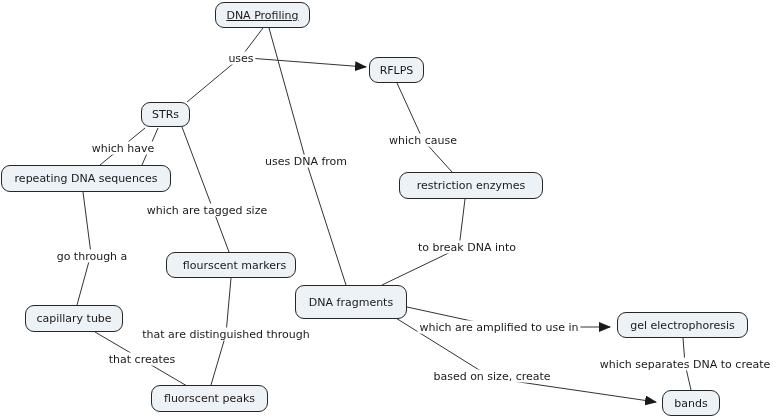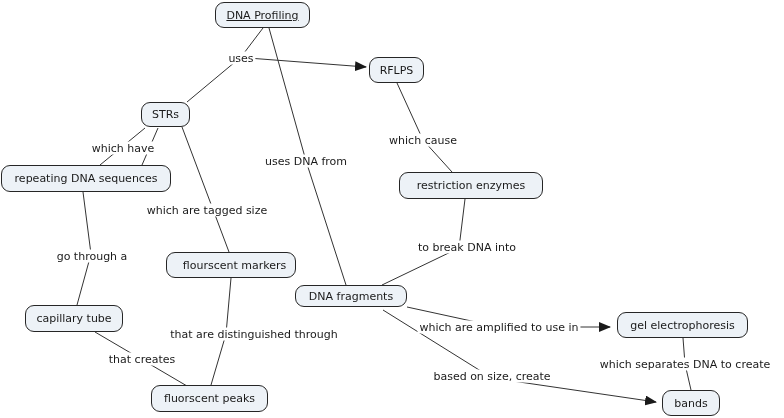--- a/index.html
+++ b/index.html
@@ -79,32 +79,32 @@
       </g>
   </svg>
   <div id="node-layer">
       <div class="node" style="left: 215px; top: 2px; width: 95px; height: 26px; text-decoration: underline;">DNA Profiling</div>
       <div class="node" style="left: 369px; top: 57px; width: 55px; height: 26px;">RFLPS</div>
       <div class="node" style="left: 141px; top: 102px; width: 49px; height: 25px;">STRs</div>
       <div class="node" style="left: 1px; top: 165px; width: 170px; height: 27px;">repeating DNA sequences</div>
       <div class="node" style="left: 399px; top: 172px; width: 144px; height: 27px;">restriction enzymes</div>
       <div class="node" style="left: 166px; top: 252px; width: 130px; height: 26px; padding-left: 7px;">flourscent markers</div>
       <div class="node" style="left: 25px; top: 305px; width: 98px; height: 27px;">capillary tube</div>
-      <div class="node" style="left: 295px; top: 285px; width: 112px; height: 22px;">DNA fragments</div>
+      <div class="node" style="left: 295px; top: 285px; width: 112px; height: 34px;">DNA fragments</div>
       <div class="node" style="left: 617px; top: 312px; width: 131px; height: 26px;">gel electrophoresis</div>
       <div class="node" style="left: 151px; top: 385px; width: 117px; height: 27px;">fluorscent peaks</div>
       <div class="node" style="left: 662px; top: 390px; width: 58px; height: 26px;">bands</div>
     </div>
   <div id="label-layer">
       <div class="edge-label" style="left: 241px; top: 58px;">uses</div>
       <div class="edge-label" style="left: 123px; top: 148px;">which have</div>
       <div class="edge-label" style="left: 423px; top: 140px;">which cause</div>
       <div class="edge-label" style="left: 306px; top: 161px;">uses DNA from</div>
       <div class="edge-label" style="left: 207px; top: 210px;">which are tagged size</div>
       <div class="edge-label" style="left: 467px; top: 247px;">to break DNA into</div>
       <div class="edge-label" style="left: 92px; top: 256px;">go through a</div>
-      <div class="edge-label" style="left: 226px; top: 334px; margin-left: 28px;">that are distinguished through</div>
+      <div class="edge-label" style="left: 226px; top: 334px;">that are distinguished through</div>
       <div class="edge-label" style="left: 142px; top: 359px;">that creates</div>
       <div class="edge-label" style="left: 499px; top: 327px;">which are amplified to use in</div>
       <div class="edge-label" style="left: 685px; top: 364px;">which separates DNA to create</div>
       <div class="edge-label" style="left: 492px; top: 376px;">based on size, create</div>
     </div>
 </div>
 
 </body></html>

